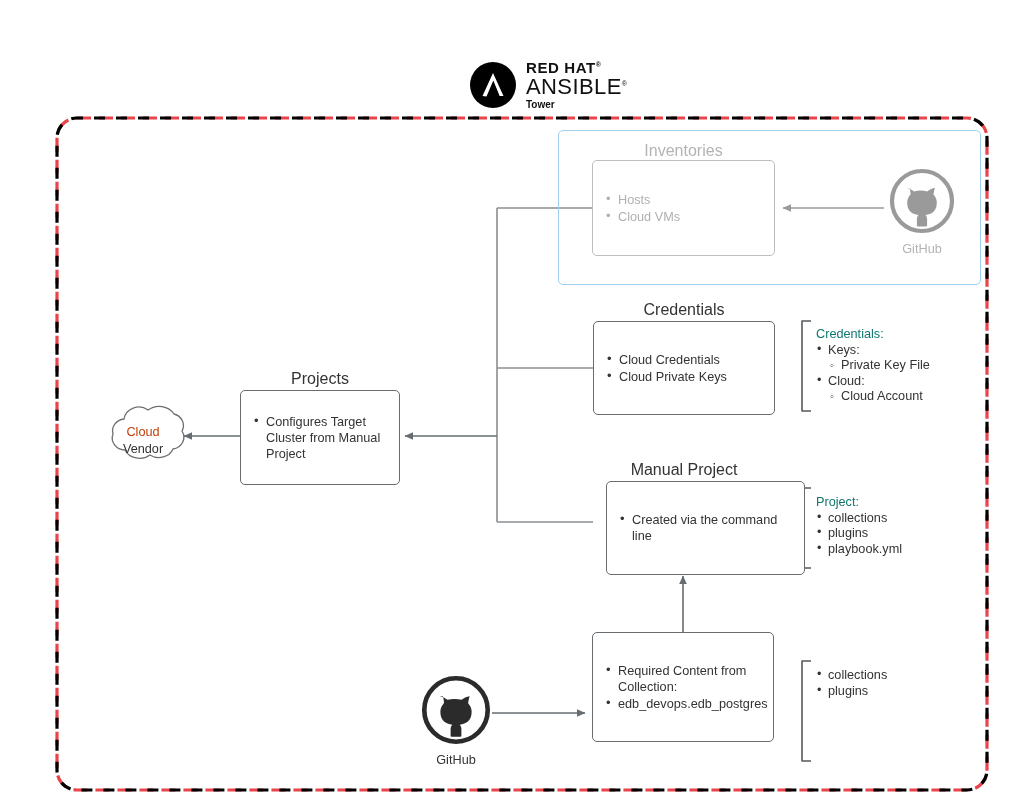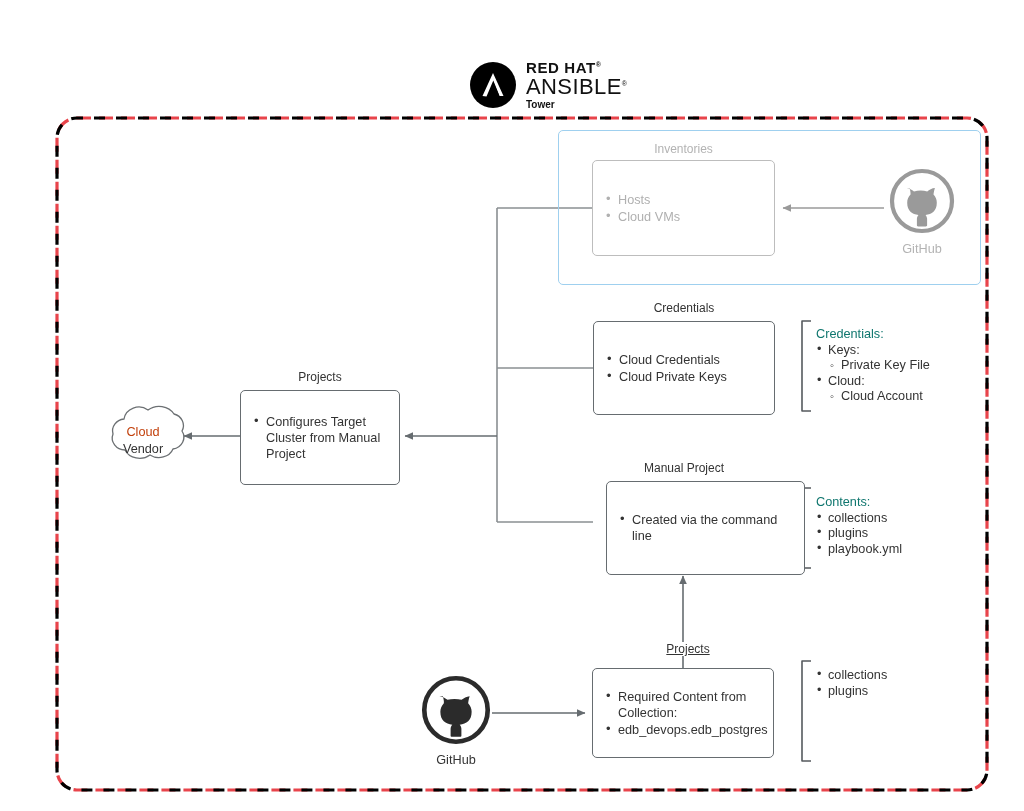--- a/index.html
+++ b/index.html
@@ -24,21 +24,21 @@
         background:#ffffff;}
   .node.dim{border-color:#bdbdbd;}
   .node-body{position:absolute;left:0;top:0;right:0;bottom:0;display:flex;flex-direction:column;
              justify-content:center;padding:6px 12px;box-sizing:border-box;}
   ul.bul{list-style:none;margin:0;padding:0;}
   ul.bul li{position:relative;padding-left:13px;font-size:12.7px;line-height:16px;color:#333;
             margin:1px 0;}
   ul.bul li:before{content:"\2022";position:absolute;left:1px;top:-1px;font-size:13px;color:#333;}
   .node.dim ul.bul li, .node.dim ul.bul li:before{color:#b0b0b0;}
 
-  .caption{position:absolute;font-size:12px;color:#333;text-align:center;}
+  .caption{position:absolute;font-size:16px;color:#333;text-align:center;}
   .caption.dim{color:#b3b3b3;}
   .caption.onwhite{background:#ffffff;padding:0 5px;text-decoration:underline;}
 
   
   .blue-box{position:absolute;box-sizing:border-box;border:1.4px solid #9fd0ef;border-radius:5px;
             background:transparent;}
 
   
   .ann{position:absolute;padding-left:14px;box-sizing:border-box;}
   .ann .ann-txt{font-size:12.7px;line-height:15.5px;color:#0f766e;}
@@ -172,31 +172,31 @@
 
   <div class="node" style="left:606px;top:481px;width:199px;height:94px;text-decoration:underline;">
     <div class="node-body">
       <ul class="bul">
         <li>Created via the command line</li>
       </ul>
     </div>
   </div>
 
   <div class="ann" style="left:802px;top:495px;width:150px;">
-    <div class="ann-txt lvl0">Contents:</div>
+    <div class="ann-txt lvl0">Project:</div>
     <ul>
       <li>collections</li>
       <li>plugins</li>
       <li>playbook.yml</li>
     </ul>
   </div>
 
   <div class="caption onwhite" style="left:640px;top:642px;width:86px;">Projects</div>
 
-  <div class="node" style="left:592px;top:668px;width:182px;height:90px;text-decoration:underline;">
+  <div class="node" style="left:592px;top:632px;width:182px;height:110px;text-decoration:underline;">
     <div class="node-body">
       <ul class="bul">
         <li>Required Content from Collection:</li>
         <li>edb_devops.edb_postgres</li>
       </ul>
     </div>
   </div>
 
   <div class="ann" style="left:802px;top:668px;width:152px;">
     <ul>

